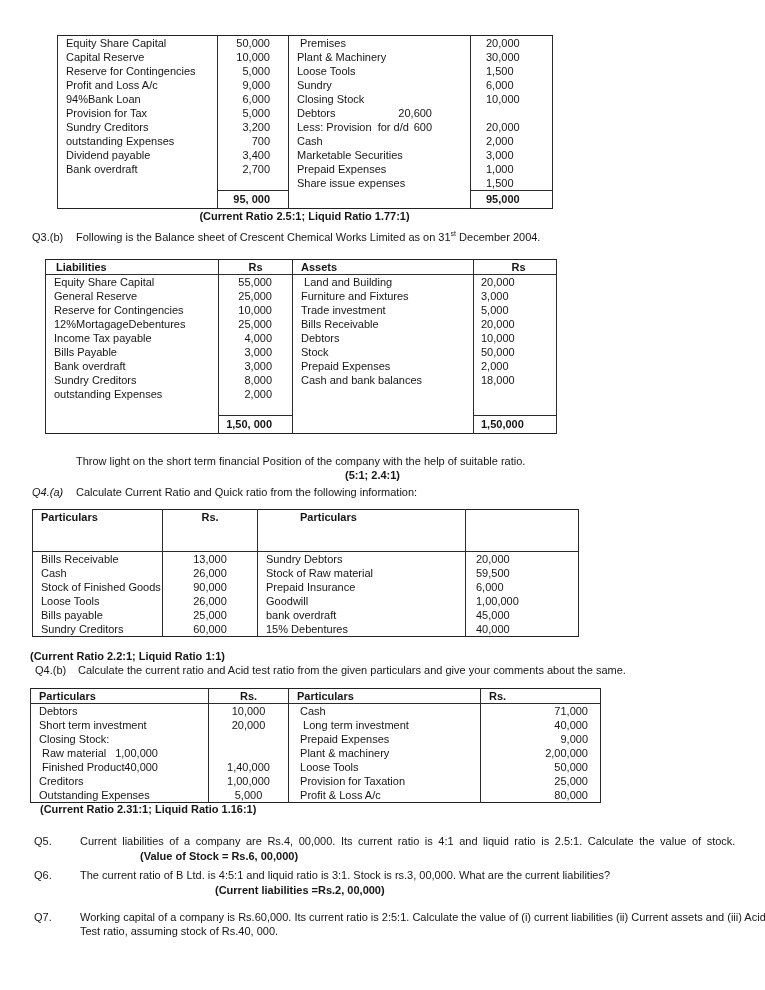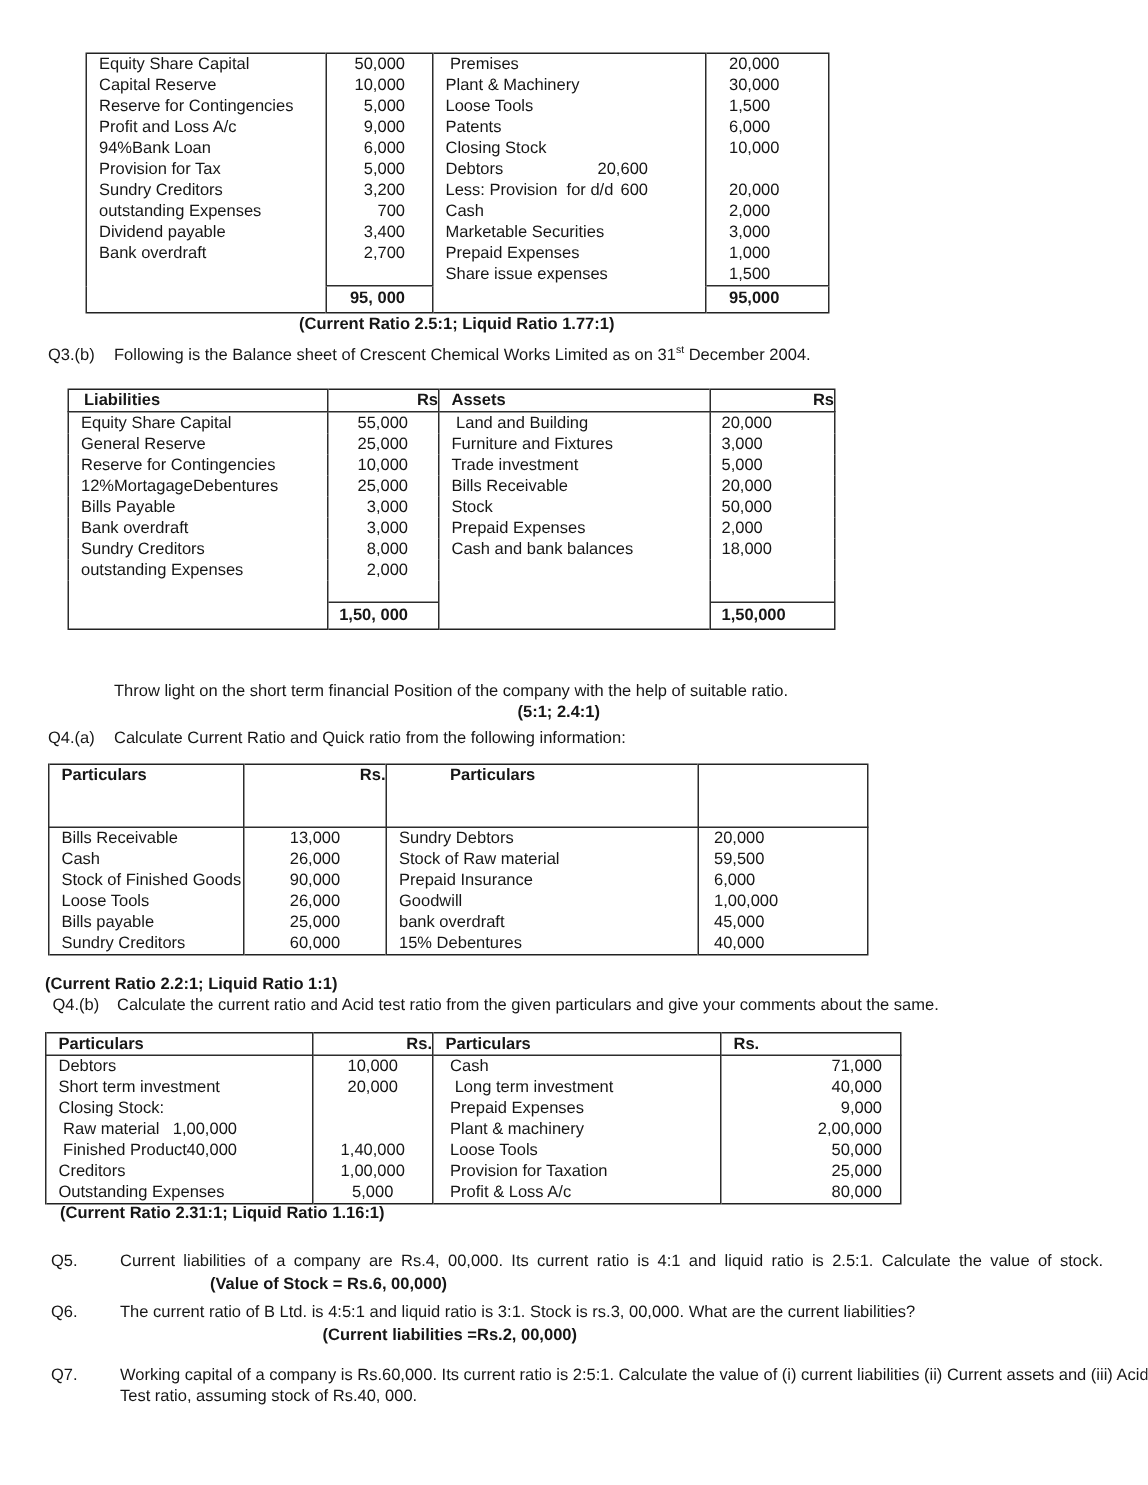--- a/index.html
+++ b/index.html
@@ -20,21 +20,21 @@
   }
   td.lbl{padding-left:8px;}
   td.c{text-align:center;}
   td.r1{text-align:right;padding-right:18px;}
   td.r2{text-align:right;padding-right:20px;}
   td.r12{text-align:right;padding-right:12px;}
   td.l15{padding-left:15px;}
   td.l7{padding-left:7px;}
   td.l10{padding-left:10px;}
   tr.hdr td{border-bottom:1px solid #2c2c2c;font-weight:bold;}
-  tr.hdr td:nth-child(2),tr.hdr td:nth-child(4){text-align:right;padding-right:0;}
+  tr.hdr td:nth-child(2),tr.hdr td:nth-child(4){text-align:center;padding-right:0;}
   tr.tall td{height:40px;vertical-align:top;padding-top:1px;}
   tr.totals td{font-weight:bold;height:17px;}
   tr.totals td.num{border-top:1px solid #2c2c2c;}
   .ca{float:right;}
   .t1 .ca{padding-right:38px;}
   .t4 .ca{padding-right:50px;}
   .t2 tr.hdr td:nth-child(1){padding-left:10px;margin-top:32px;}
   .t3 tr.hdr td:nth-child(3){padding-left:42px;}
   .t4 tr.hdr td:nth-child(4){text-align:left;padding-left:8px;}
   sup{font-size:7px;line-height:0;}
@@ -65,21 +65,21 @@
       </tr>
       <tr>
         <td class="lbl">Reserve for Contingencies</td>
         <td class="num r1">5,000</td>
         <td class="lbl">Loose Tools</td>
         <td class="num l15">1,500</td>
       </tr>
       <tr>
         <td class="lbl">Profit and Loss A/c</td>
         <td class="num r1">9,000</td>
-        <td class="lbl">Patents</td>
+        <td class="lbl">Sundry</td>
         <td class="num l15">6,000</td>
       </tr>
       <tr>
         <td class="lbl">94%Bank Loan</td>
         <td class="num r1">6,000</td>
         <td class="lbl">Closing Stock</td>
         <td class="num l15">10,000</td>
       </tr>
       <tr>
         <td class="lbl">Provision for Tax</td>
@@ -163,20 +163,26 @@
         <td class="lbl">Trade investment</td>
         <td class="num l7">5,000</td>
       </tr>
       <tr>
         <td class="lbl">12%MortagageDebentures</td>
         <td class="num r2">25,000</td>
         <td class="lbl">Bills Receivable</td>
         <td class="num l7">20,000</td>
       </tr>
       <tr>
+        <td class="lbl">Income Tax payable</td>
+        <td class="num r2">4,000</td>
+        <td class="lbl">Debtors</td>
+        <td class="num l7">10,000</td>
+      </tr>
+      <tr>
         <td class="lbl">Bills Payable</td>
         <td class="num r2">3,000</td>
         <td class="lbl">Stock</td>
         <td class="num l7">50,000</td>
       </tr>
       <tr>
         <td class="lbl">Bank overdraft</td>
         <td class="num r2">3,000</td>
         <td class="lbl">Prepaid Expenses</td>
         <td class="num l7">2,000</td>
@@ -204,21 +210,21 @@
         <td class="num r2">1,50, 000</td>
         <td class="lbl"></td>
         <td class="num l7">1,50,000</td>
       </tr>
     </tbody>
   </table>
 
 <div class="abs" style="left:76px;top:454px;">Throw light on the short term financial Position of the company with the help of suitable ratio.</div>
 <div class="abs bold" style="left:345px;top:468px;">(5:1; 2.4:1)</div>
 
-<div class="abs" style="left:32px;top:485px;">Q4.(a)</div>
+<div class="abs" style="left:32px;top:485px;font-style:italic;">Q4.(a)</div>
 <div class="abs" style="left:76px;top:485px;">Calculate Current Ratio and Quick ratio from the following information:</div>
 
 <table class="abs t3" style="left:32px;top:509px;width:546px;">
     <colgroup>
       <col style="width: 130px;">
       <col style="width: 95px;">
       <col style="width: 208px;">
       <col style="width: 113px;">
     </colgroup>
     <tbody>

